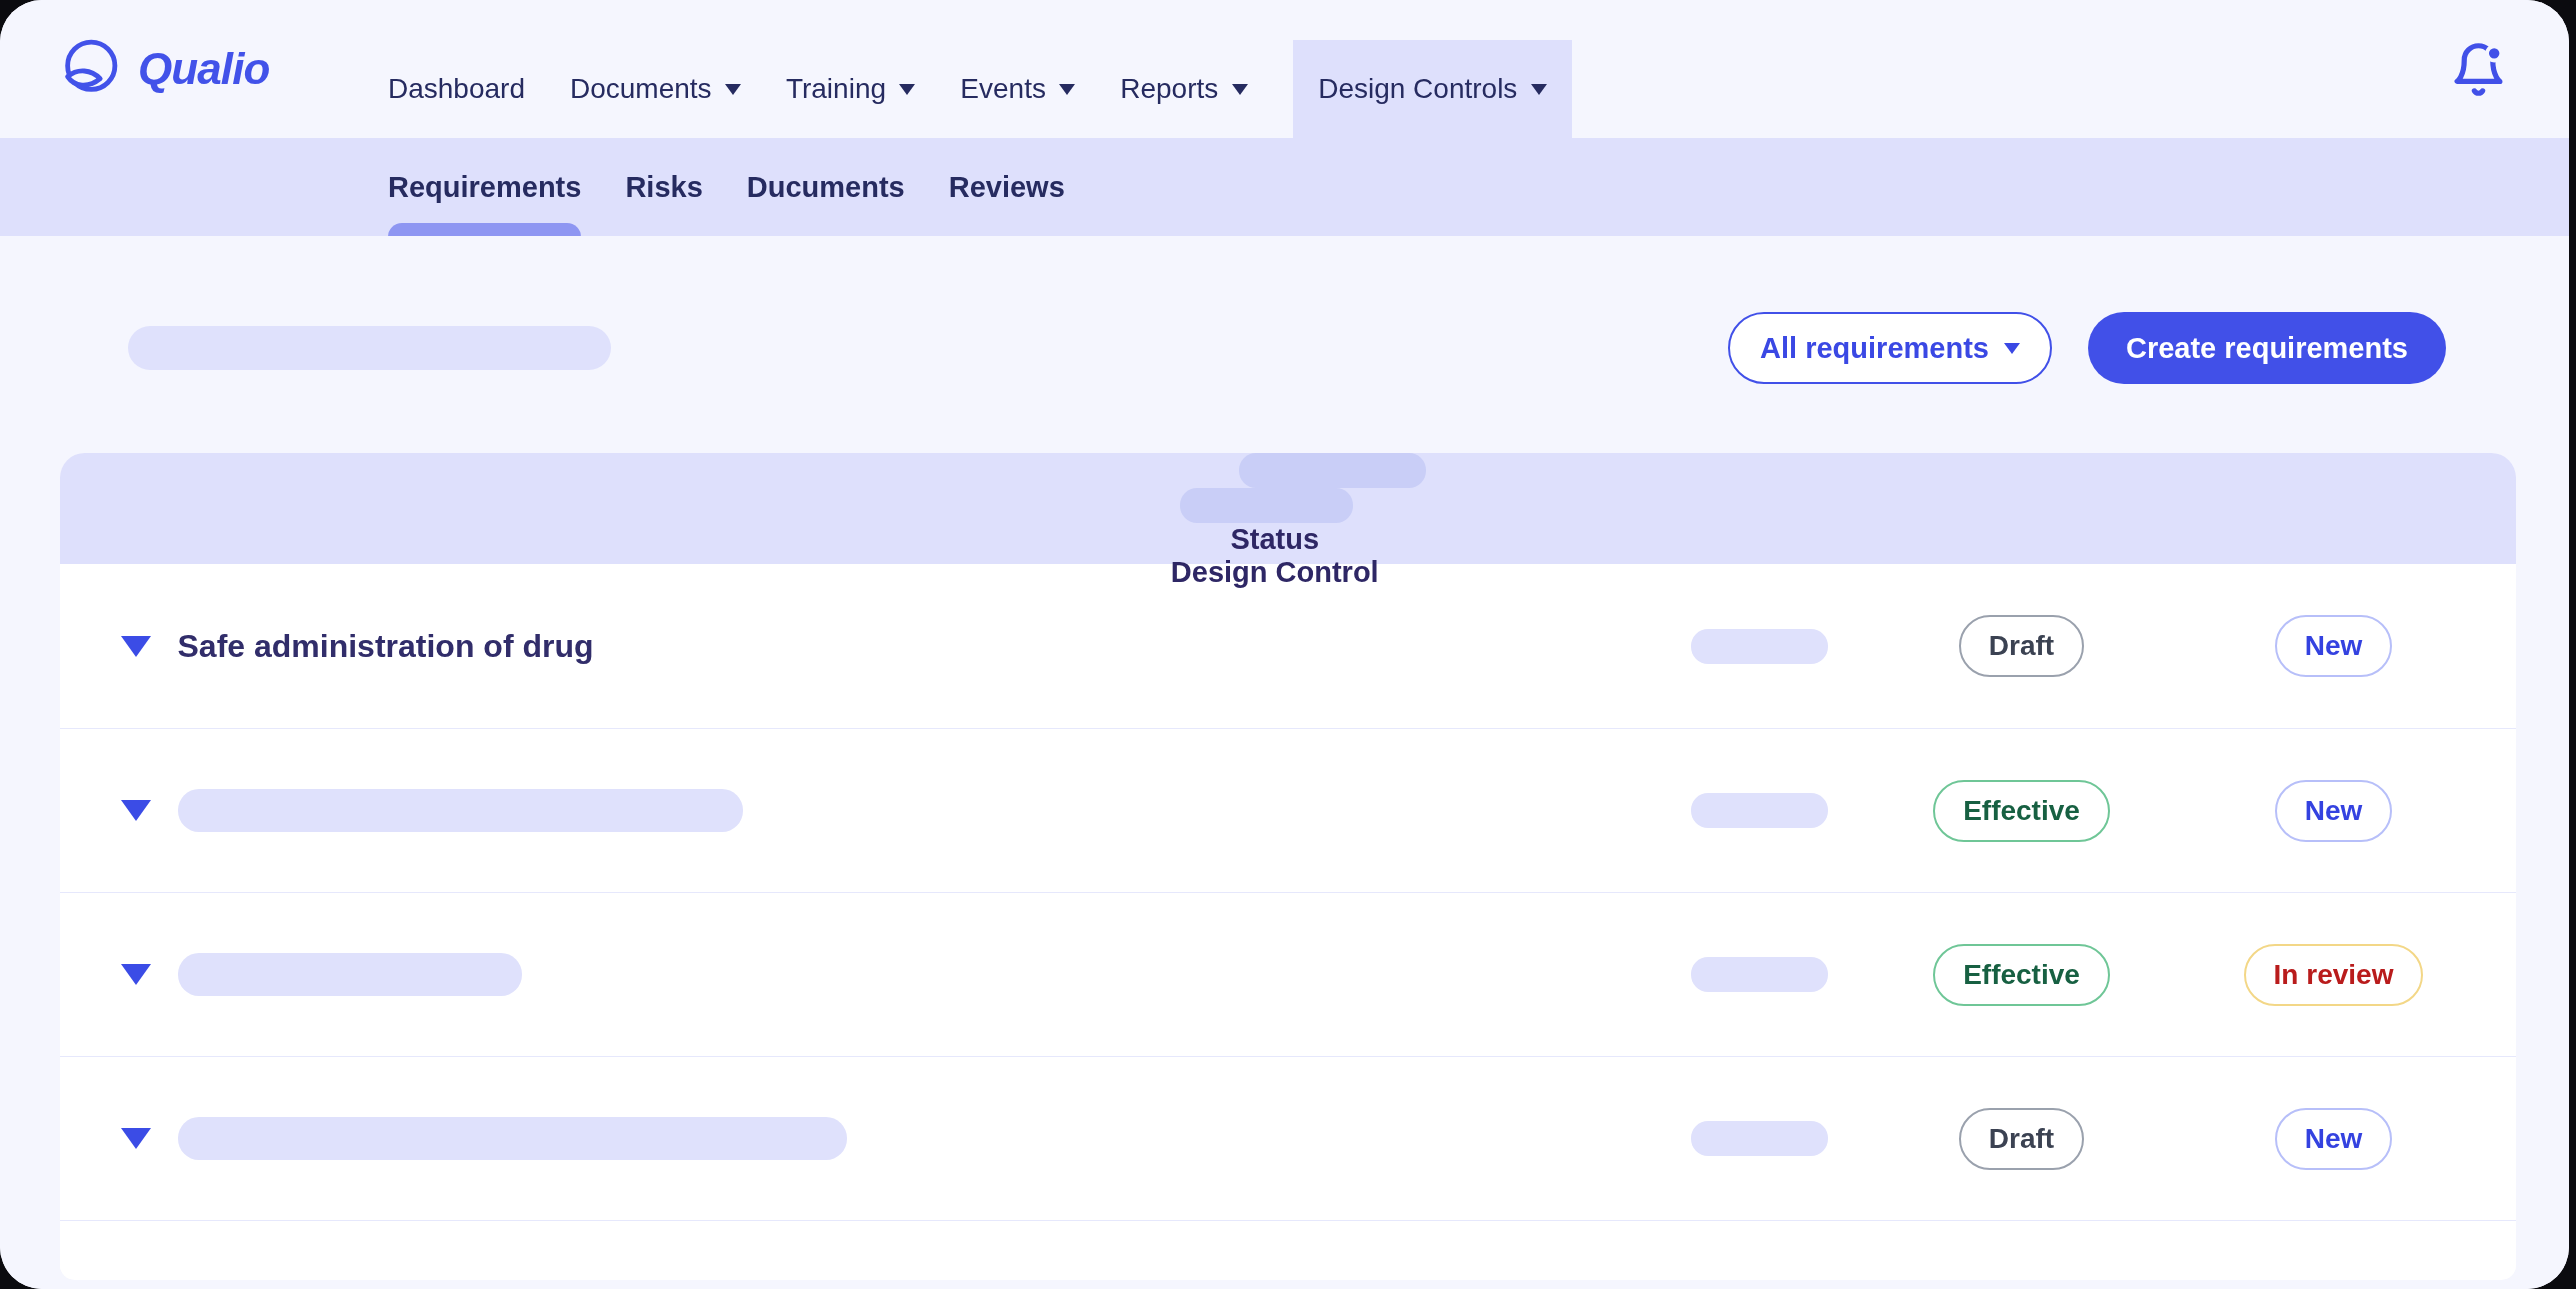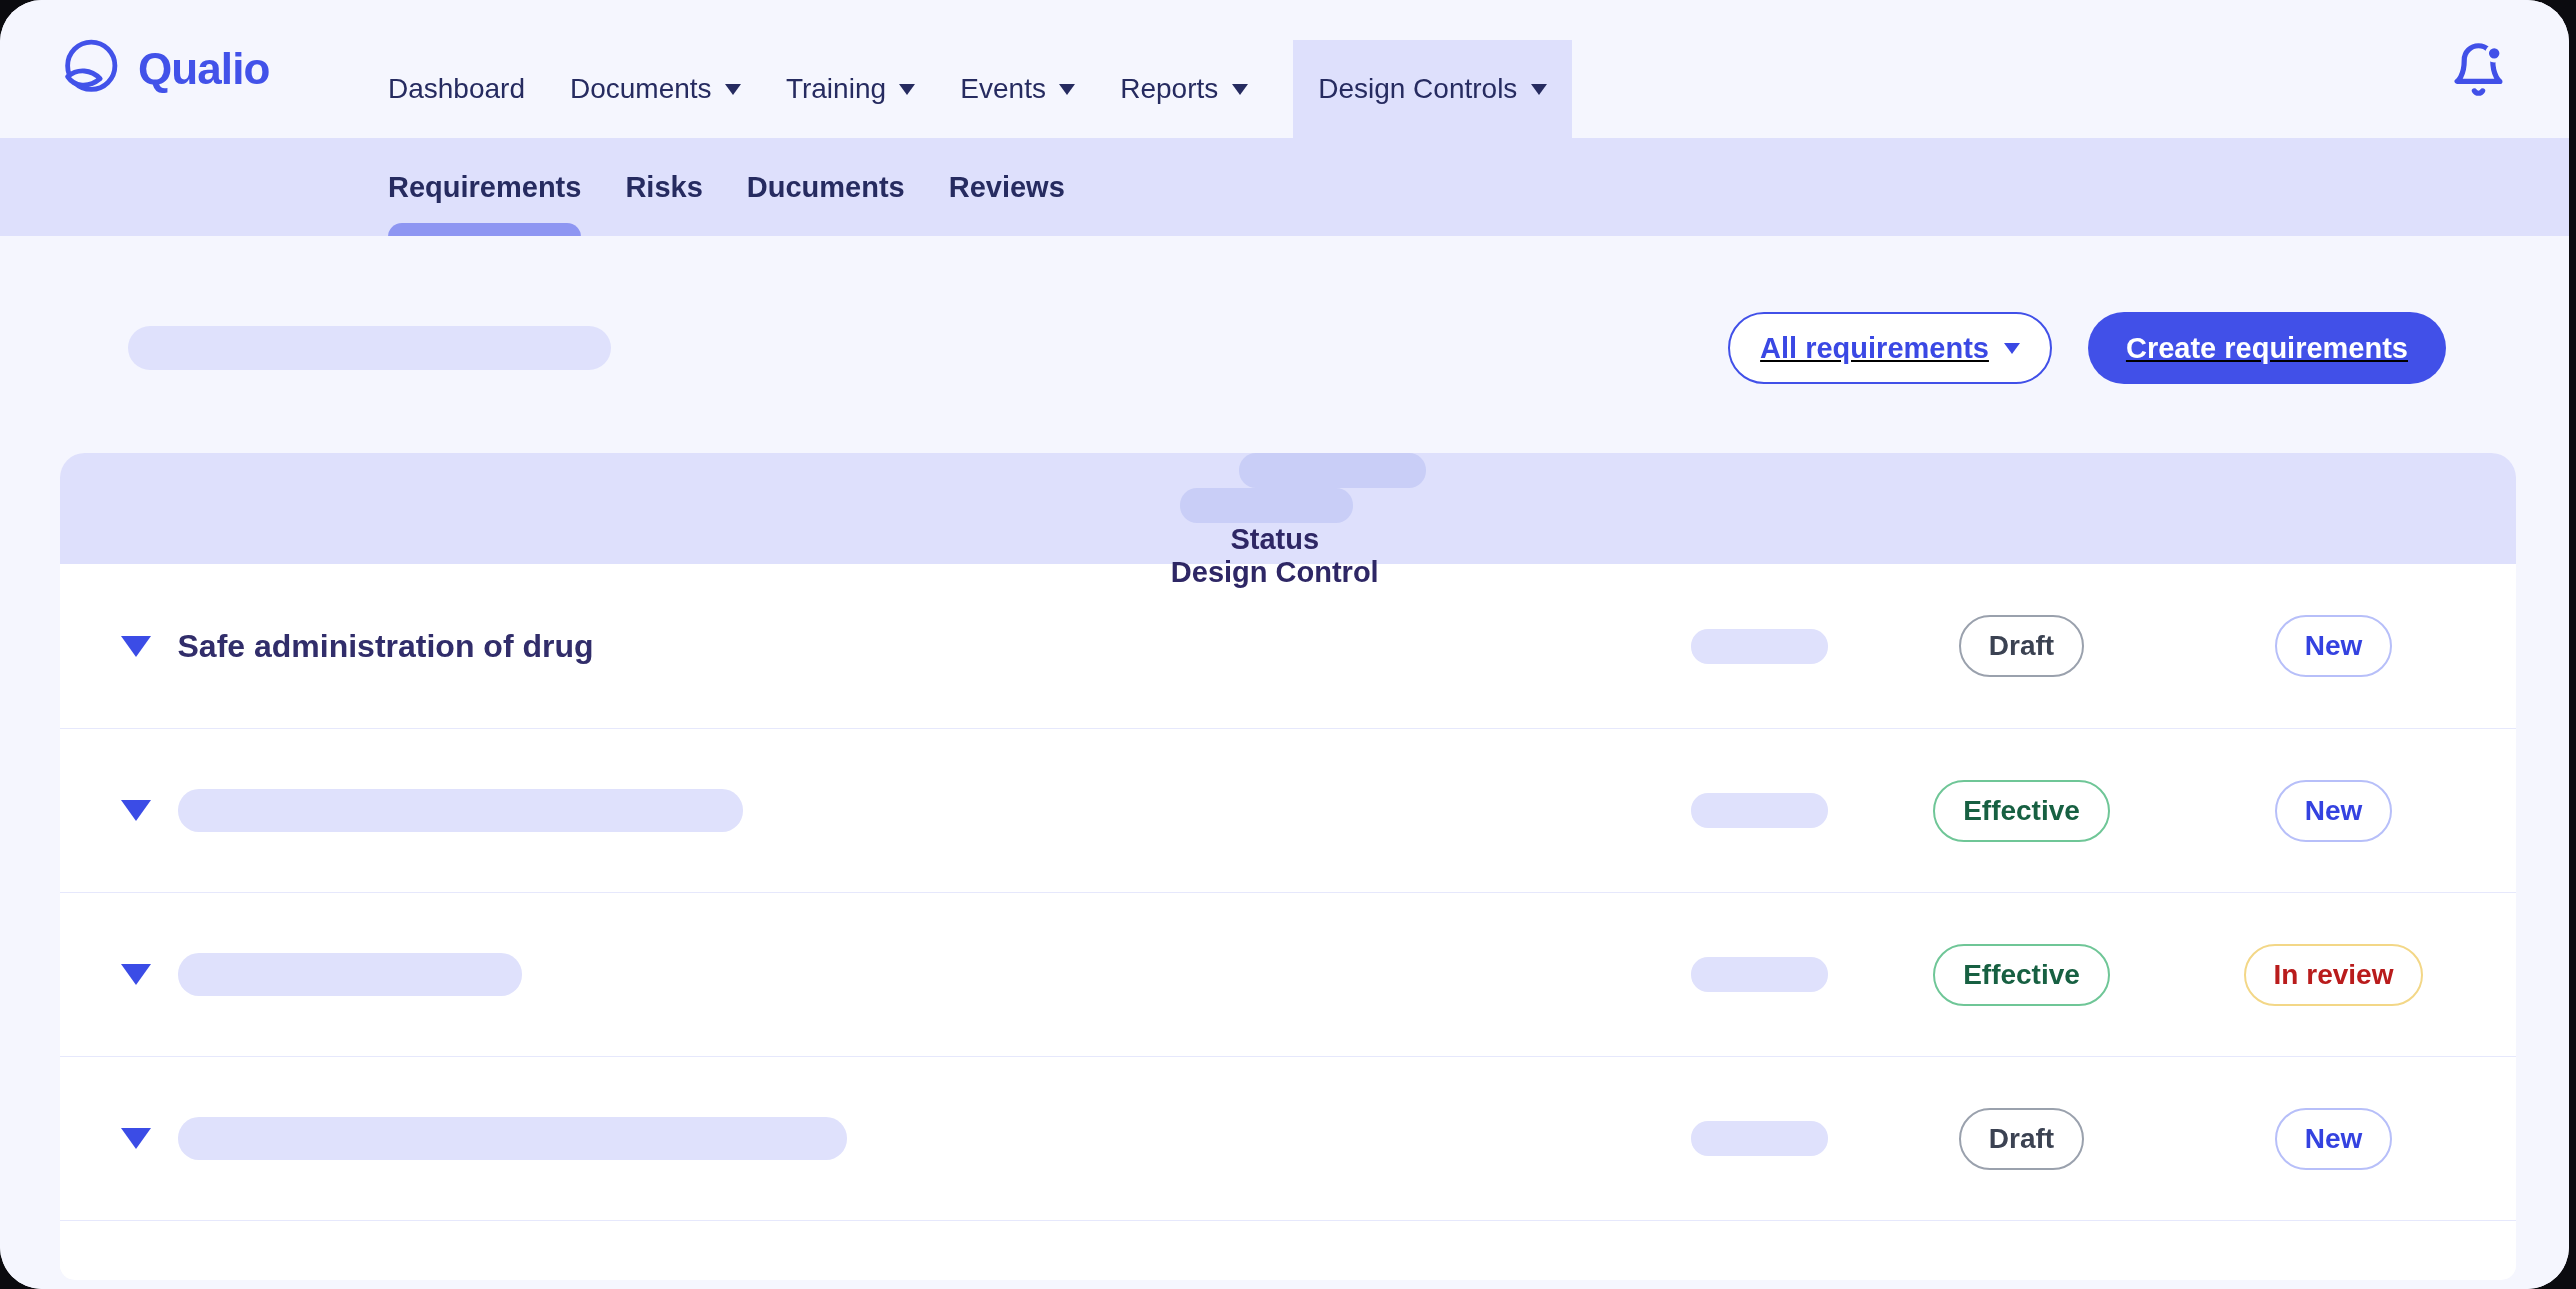--- a/index.html
+++ b/index.html
@@ -11,21 +11,21 @@
     border-radius:42px; overflow:hidden; background:#f5f6fe;
   }
 
   
   .topbar {
     position:relative; height:138px; background:#f5f6fe;
     display:flex; align-items:stretch;
   }
   .logo {
     position:absolute; left:60px; top:0; height:138px;
-    display:flex; align-items:center; gap:17px; cursor:pointer;
+    display:flex; align-items:center; gap:17px; cursor:pointer;font-style:italic;
   }
   .logo-word { font-size:44px; font-weight:600; color:#4252e9; letter-spacing:-0.9px; }
   .mainnav { display:flex; align-items:stretch; margin-left:388px; }
   .nav-item {
     display:flex; align-items:center; gap:13.3px;
     font-size:28px; font-weight:400; color:#262b60;
     margin-right:45px; cursor:pointer; white-space:nowrap;margin-top:40px;
   }
   .nav-item.active {
     background:#dee0fc; margin-right:0; padding:0 25.6px;
@@ -51,21 +51,21 @@
     display:flex; align-items:center;
   }
   .subnav-indicator {
     position:absolute; left:0; right:0; bottom:-15px; height:28px;
     border-radius:14px; background:#8e96f2;
   }
 
   
   .content { position:relative; height:1053px; background:#f5f6fe; }
   .toolbar {
-    display:flex; align-items:center; padding:76px 123px 0 128px;text-decoration:underline;
+    display:flex; align-items:center; padding:76px 123px 0 128px;
   }
   .skel { background:#dfe1fc; border-radius:22px; }
   .title-skel { width:483px; height:44px; }
   .btn {
     display:flex; align-items:center; gap:15px; height:72px;
     border-radius:36px; font-size:29px; font-weight:700; cursor:pointer;
     font-family:"Liberation Sans", sans-serif;
   }
   .btn-outline {
     margin-left:auto; background:#ffffff; border:2.8px solid #4150e8;

